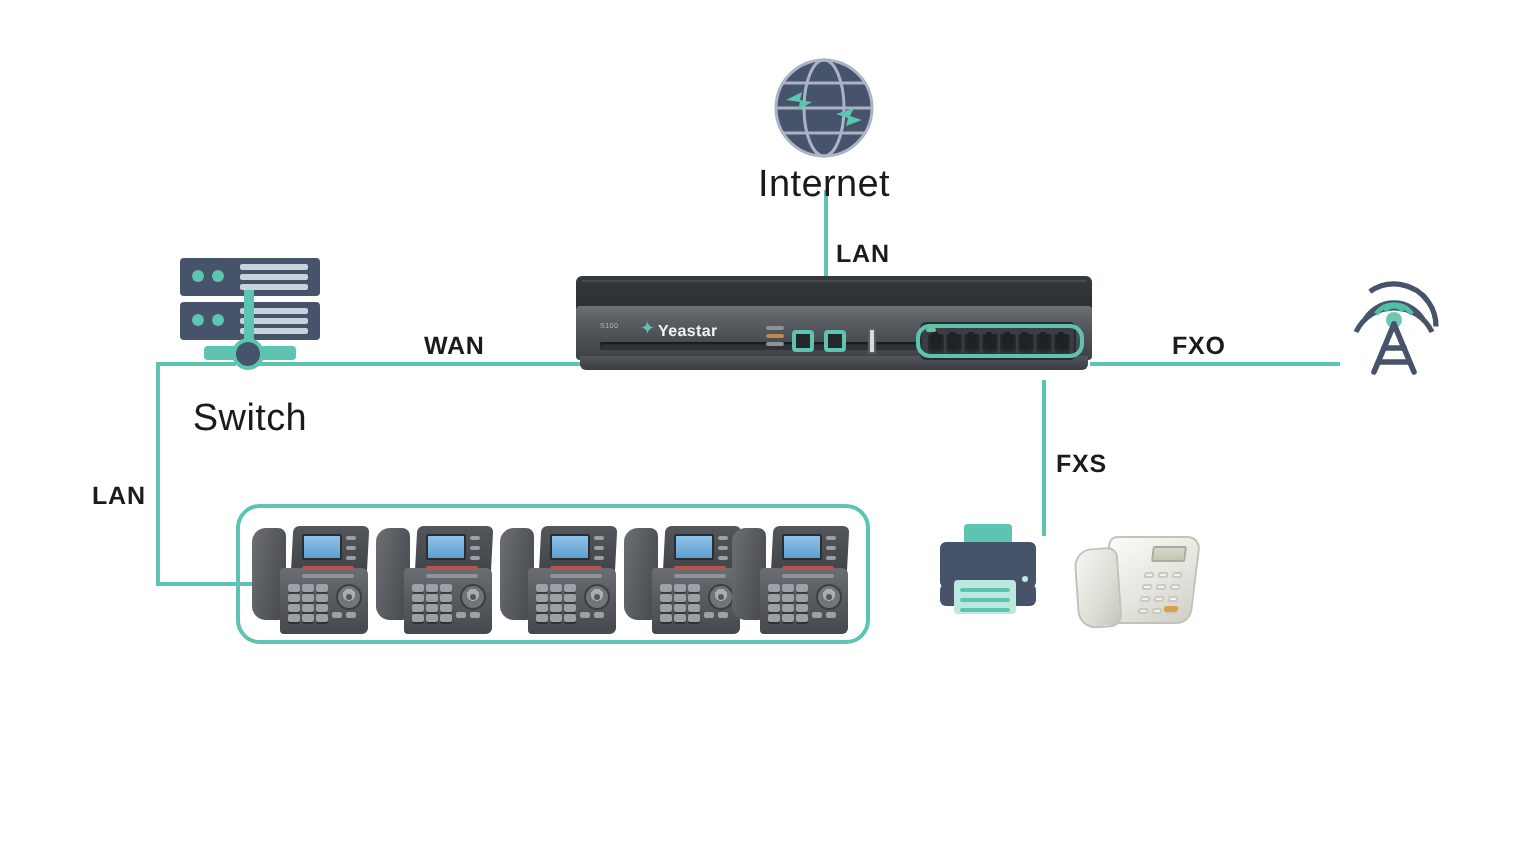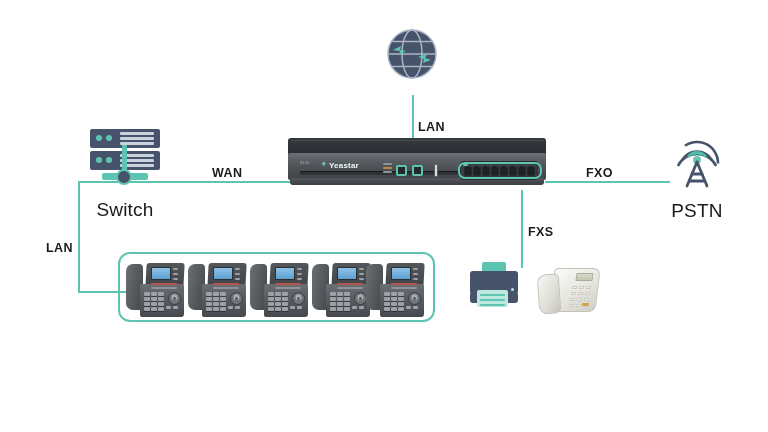--- a/index.html
+++ b/index.html
@@ -224,20 +224,21 @@
         <ellipse cx="26" cy="26" rx="24" ry="24"></ellipse>
         <ellipse cx="26" cy="26" rx="10" ry="24"></ellipse>
         <line x1="2" y1="26" x2="50" y2="26"></line>
         <path d="M5.5 13.5 H46.5"></path>
         <path d="M5.5 38.5 H46.5"></path>
       </g>
       <path d="M7 22 l8 -4 -1 4 6 1 -7 4 1 -4 z" fill="#5cc4b0"></path>
       <path d="M32 29 l9 -3 -2 4 6 2 -8 3 1 -4 z" fill="#5cc4b0"></path>
     </svg>
   </div>
+  <div class="caption" style="left:352px;top:82px;width:120px;">Internet</div>
 
   <div class="switch" style="left:86px;top:129px;width:78px;height:56px;">
 
     <div class="sw-unit" style="left:4px;top:0px;width:70px;height:19px;"></div>
     <div class="sw-dot" style="left:10px;top:6px;"></div>
     <div class="sw-dot" style="left:20px;top:6px;"></div>
     <div class="sw-bar" style="left:34px;top:3px;width:34px;"></div>
     <div class="sw-bar" style="left:34px;top:8px;width:34px;"></div>
     <div class="sw-bar" style="left:34px;top:13px;width:34px;"></div>
 
@@ -304,21 +305,20 @@
       </g>
       <circle cx="29" cy="24" r="4" fill="#6fc6b3"></circle>
       <g stroke="#46536b" stroke-width="2.8" stroke-linecap="round">
         <line x1="29" y1="26" x2="19" y2="50"></line>
         <line x1="29" y1="26" x2="39" y2="50"></line>
         <line x1="24" y1="38" x2="34" y2="38"></line>
         <line x1="21.5" y1="45" x2="36.5" y2="45"></line>
       </g>
     </svg>
   </div>
-  <div class="caption" style="left:637px;top:200px;width:120px;">PSTN</div>
 
   <div class="groupbox" style="left:118px;top:252px;width:317px;height:70px;"></div>
 
   <div class="phone" style="left:126px;top:258px;width:62px;height:62px;">
     <div class="ph-handset"></div>
     <div class="ph-head"></div>
     <div class="ph-lcd"></div>
     <div class="ph-sidekey" style="left:47px;top:10px;"></div>
     <div class="ph-sidekey" style="left:47px;top:15px;"></div>
     <div class="ph-sidekey" style="left:47px;top:20px;"></div>

